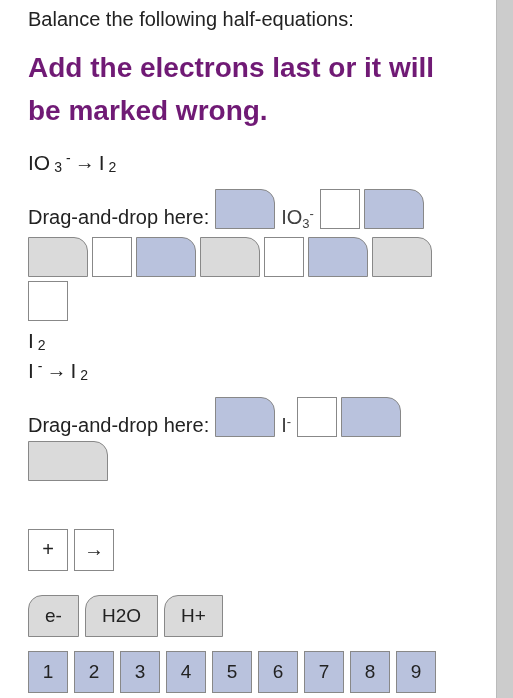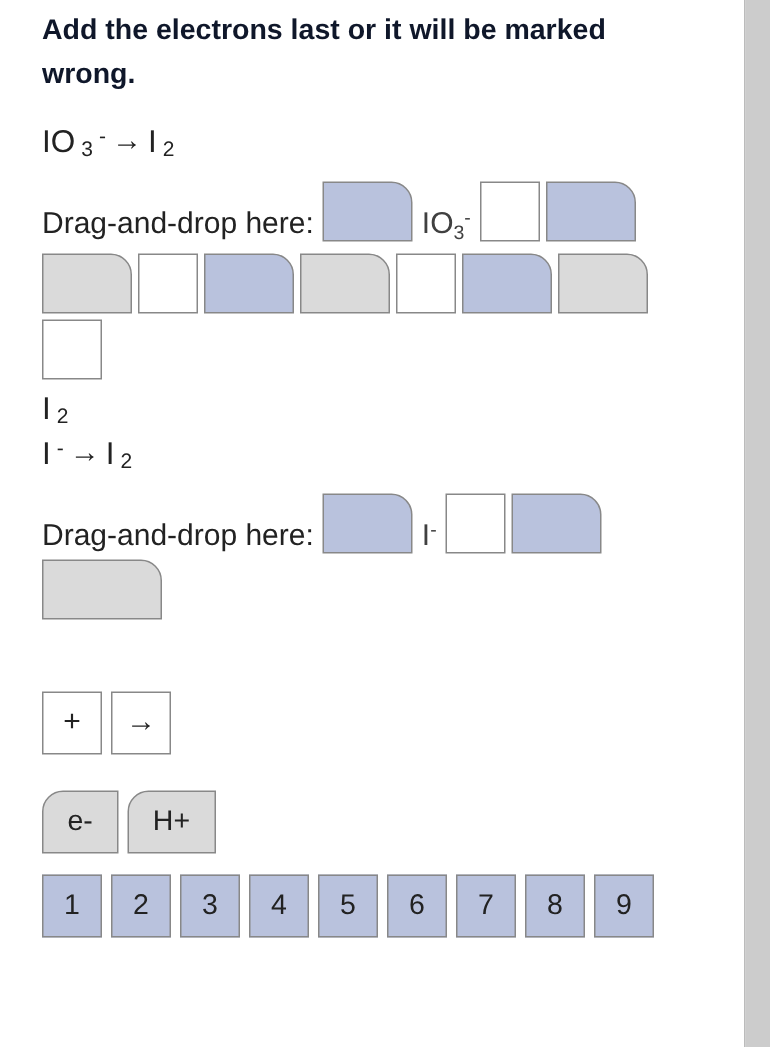--- a/index.html
+++ b/index.html
@@ -21,22 +21,22 @@
     border-right: 1px solid #bbb;
   }
   .instr {
     font-size: 20px;
     color: #222;
     margin: 0 0 14px 0;
     line-height: 1.3;
   }
   .bold {
     font-weight: 700;
-    font-size: 19px;
-    color: #0f172a;
+    font-size: 28px;
+    color: #701a75;
     margin: 0 0 18px 0;
     line-height: 1.55;
   }
   .equation {
     font-size: 21px;
     color: #222;
     margin: 10px 0 14px 0;
     display: flex;
     align-items: center;
     gap: 4px;
@@ -120,20 +120,21 @@
     justify-content: center;
     font-size: 19px;
     color: #222;
   }
 </style>
 </head>
 <body>
 
 <div class="panel">
 
+  <p class="instr">Balance the following half-equations:</p>
   <p class="bold">Add the electrons last or it will be marked wrong.</p>
 
   <div class="equation">
     <span>IO</span>
       <span class="sub">3</span>
       <span class="sup">-</span>
     <span class="arrow-thin">→</span>
     <span>I</span>
       <span class="sub">2</span>
   </div>
@@ -180,20 +181,21 @@
   </div>
 
 
   <div class="op-row">
     <div class="op">+</div>
     <div class="op">→</div>
   </div>
 
   <div class="species-row">
     <div class="species">e-</div>
+    <div class="species">H2O</div>
     <div class="species">H+</div>
   </div>
 
   <div class="num-row">
     <div class="num">1</div>
     <div class="num">2</div>
     <div class="num">3</div>
     <div class="num">4</div>
     <div class="num">5</div>
     <div class="num">6</div>

